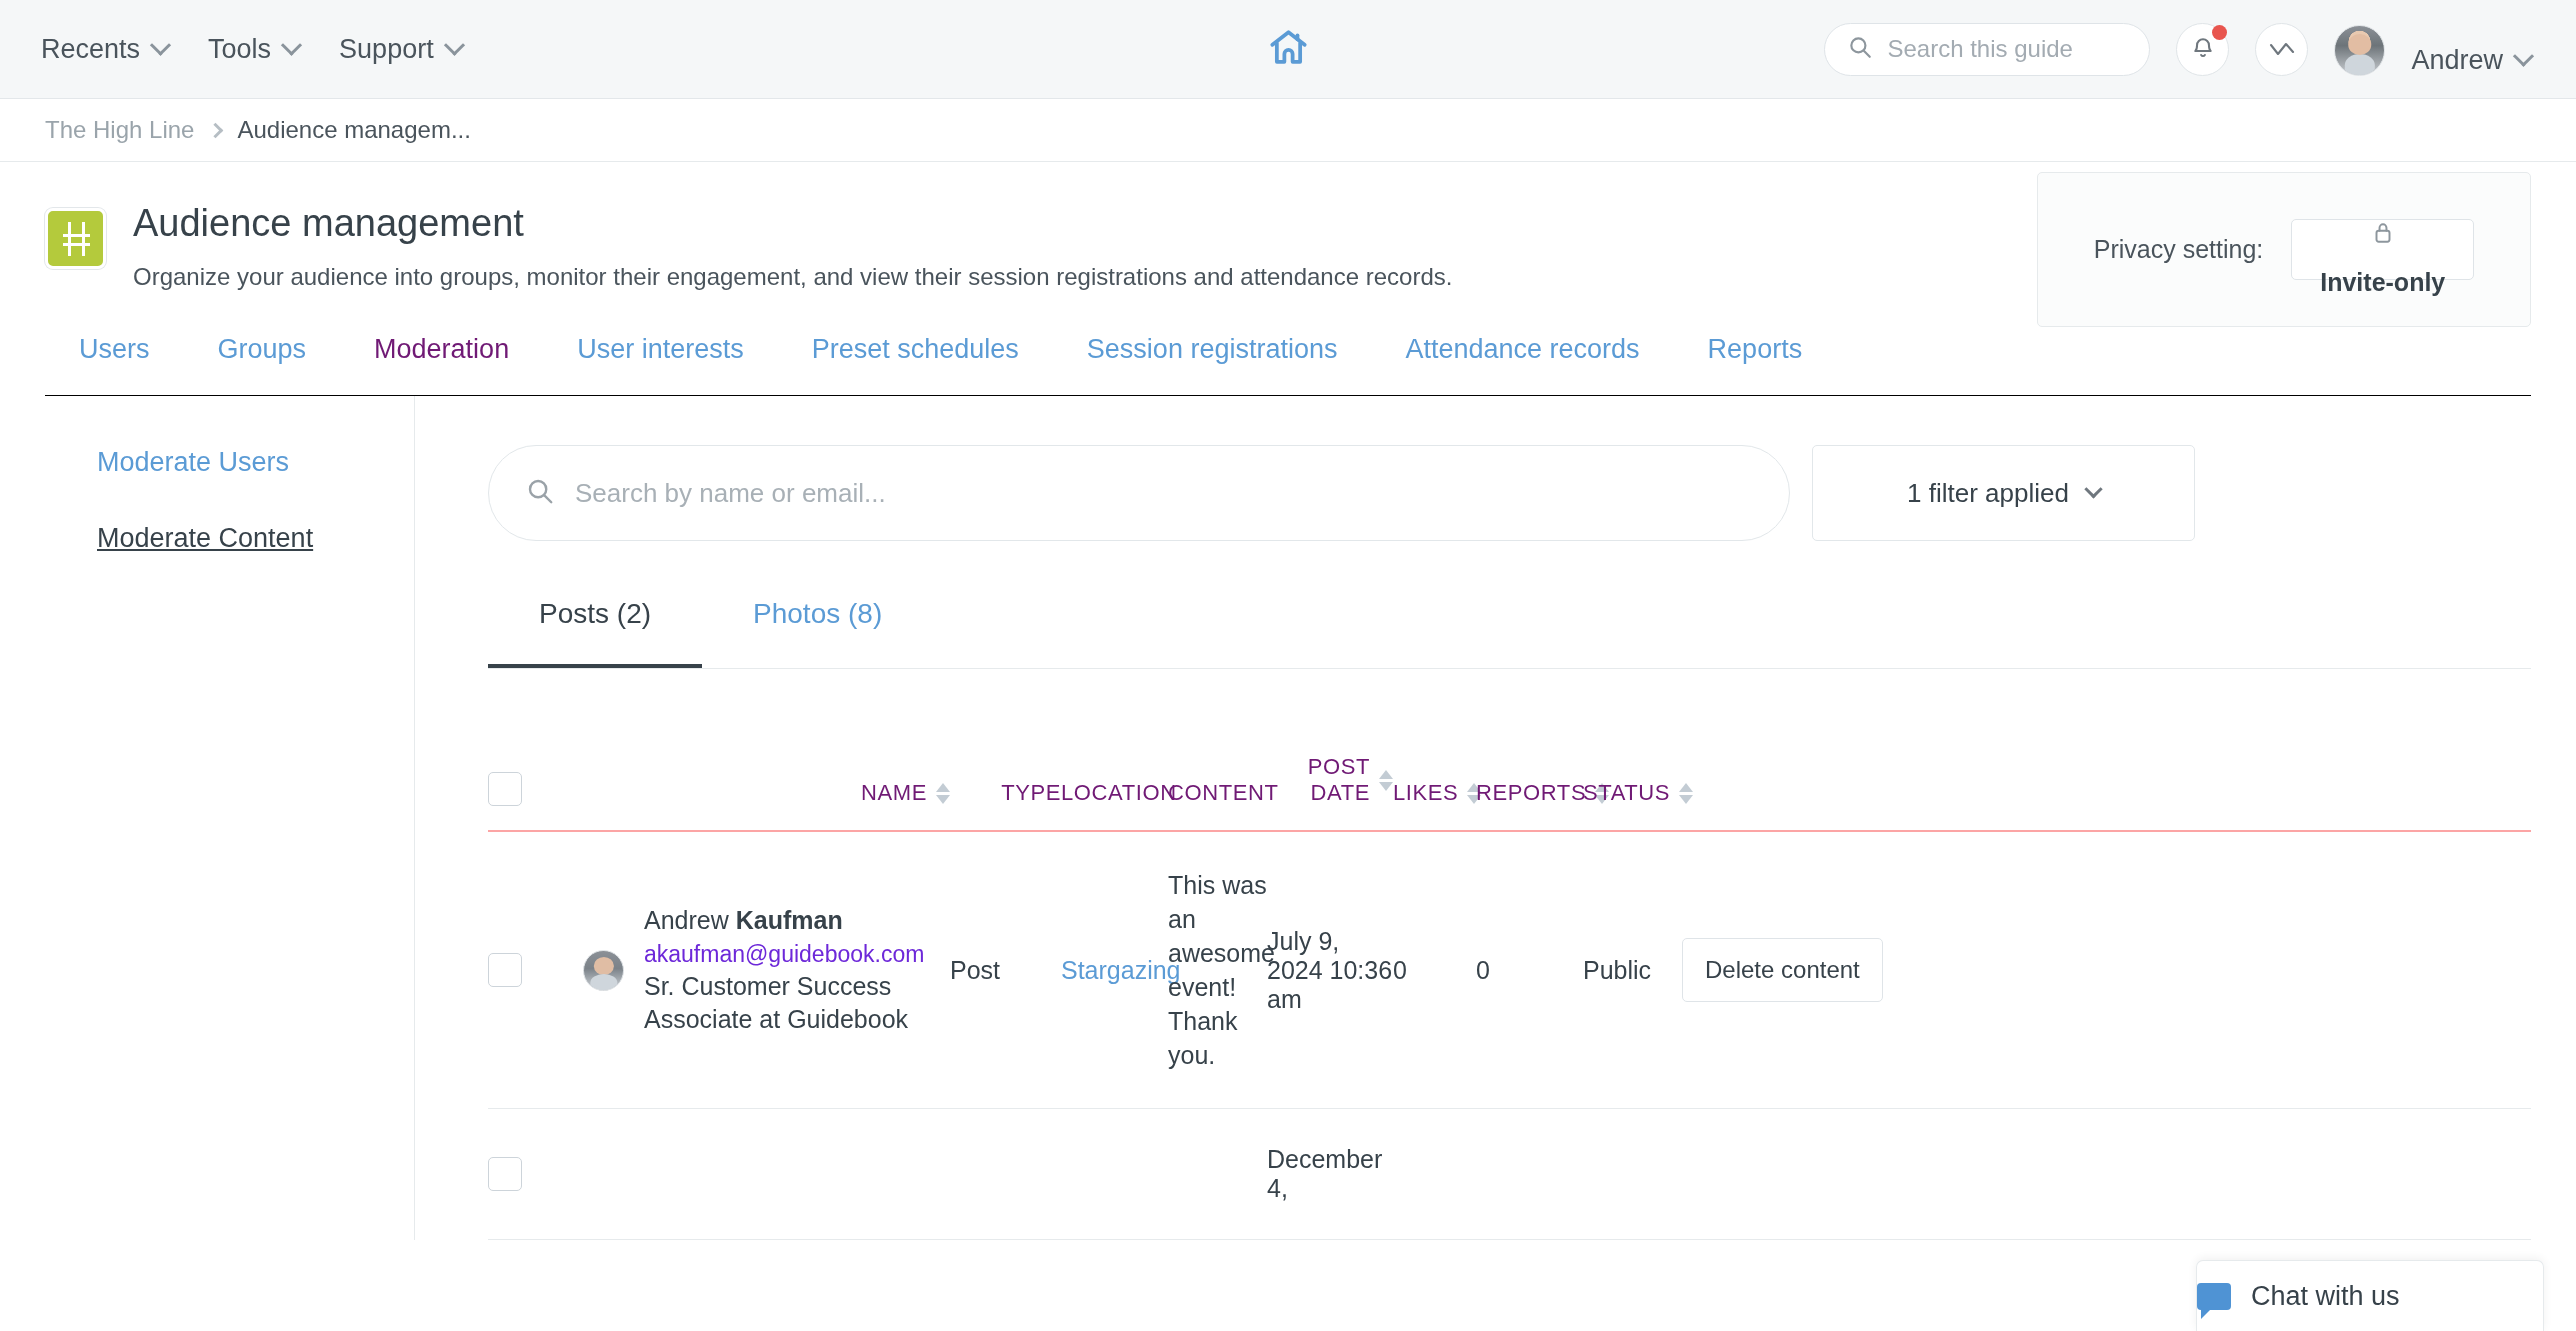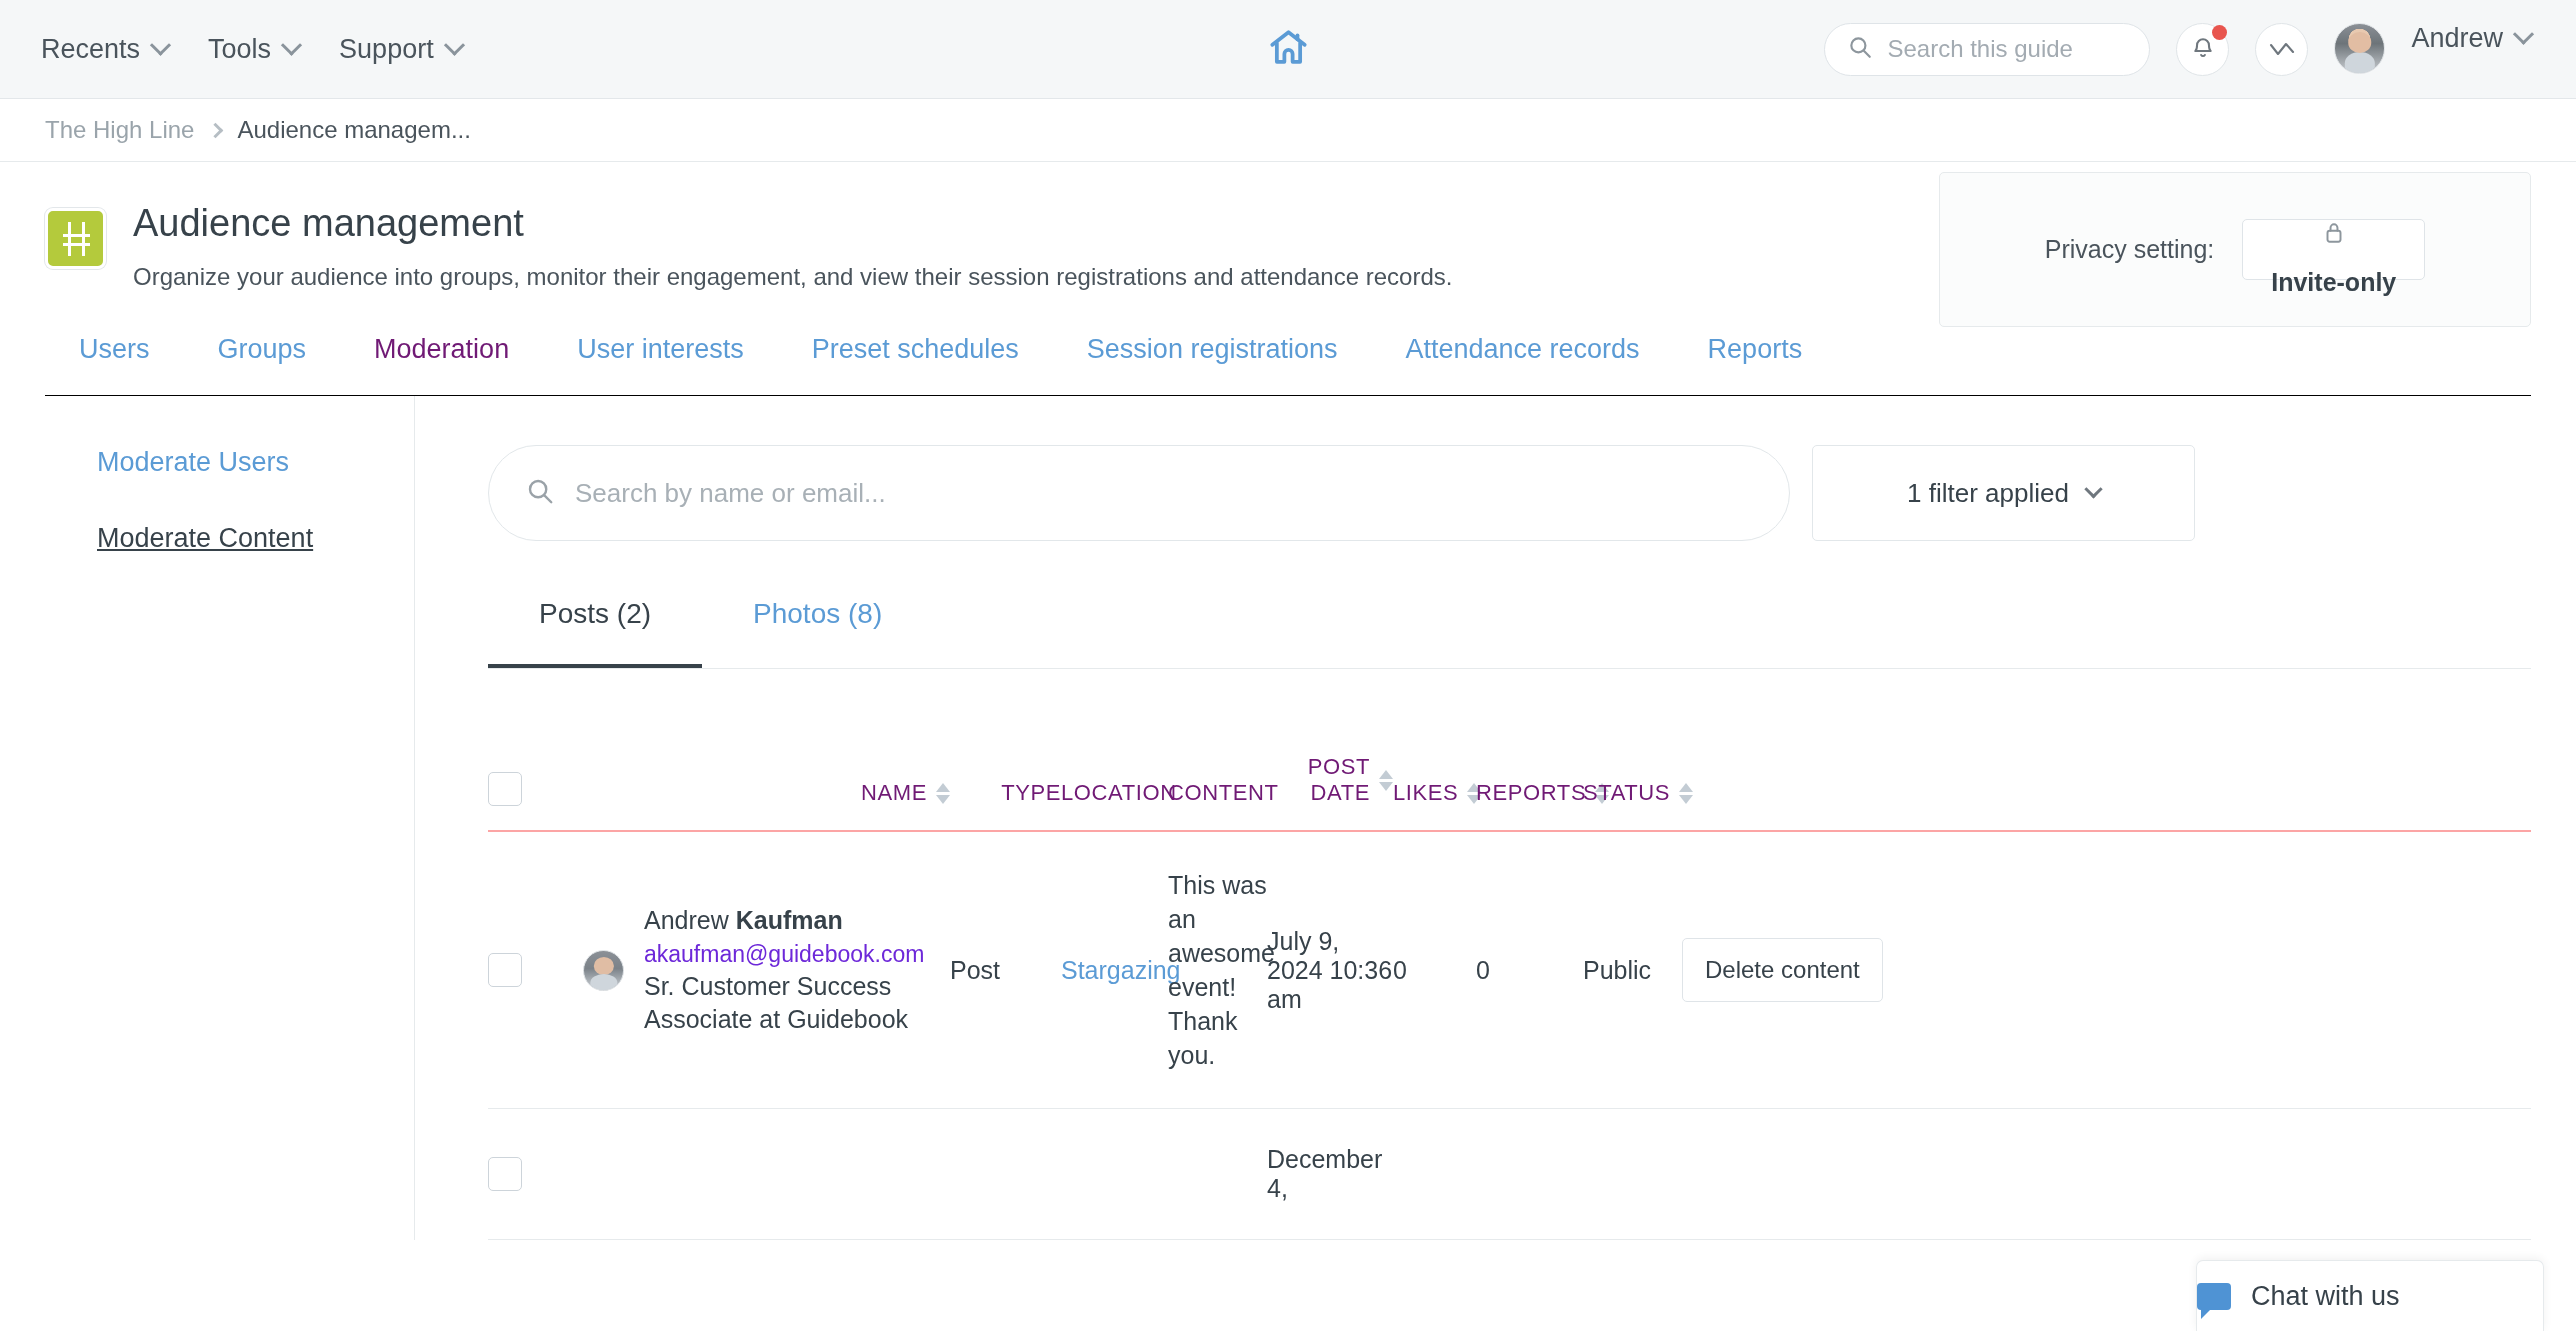--- a/index.html
+++ b/index.html
@@ -48,21 +48,21 @@
     position: absolute;
     left: 0; right: 0;
     display: flex; justify-content: center;
     pointer-events: none;
   }
   .home-wrap > * { pointer-events: auto; }
 
   .topbar-right {
     margin-left: auto;
     display: flex;
-    align-items: flex-start;
+    align-items: flex-end;
     gap: 26px;
     padding-right: 45px;
   }
   .search-pill {
     width: 326px; height: 53px;
     border: 1px solid #dfe4e8;
     border-radius: 28px;
     background: #ffffff;
     display: flex; align-items: center;
     gap: 14px;
@@ -157,21 +157,21 @@
   .logo-glyph i.h1 { left: 2px; top:12px; width:27px; height:3px; }
   .logo-glyph i.h2 { left: 2px; top:21px; width:27px; height:3px; }
 
   .head-text { margin-left: 27px; }
   .page-title { font-size: 38px; color: #37424a; margin: 0 0 18px 0; font-weight: normal; }
   .page-desc { font-size: 24px; color: #4a545c; margin: 0; }
 
   .privacy-card {
     position: absolute;
     right: 45px; top: 10px;
-    width: 592px; height: 155px;
+    width: 494px; height: 155px;
     border: 1px solid #e6eaec;
     border-radius: 5px;
     background: #fbfcfc;
     display: flex; align-items: center; justify-content: center;
     gap: 28px;
   }
   .privacy-label { font-size: 25px; color: #4a545c; }
   .privacy-btn {
     height: 61px;
     border: 1px solid #dfe4e8;

